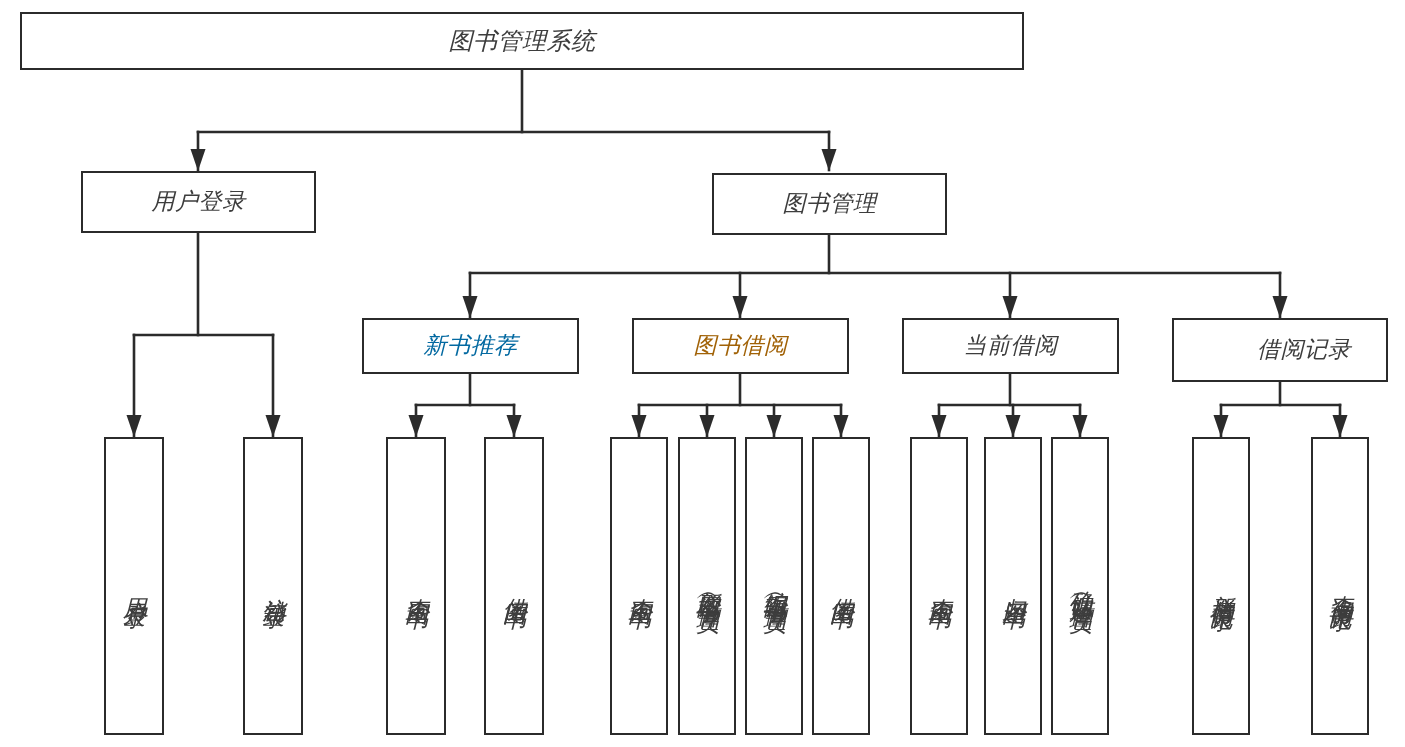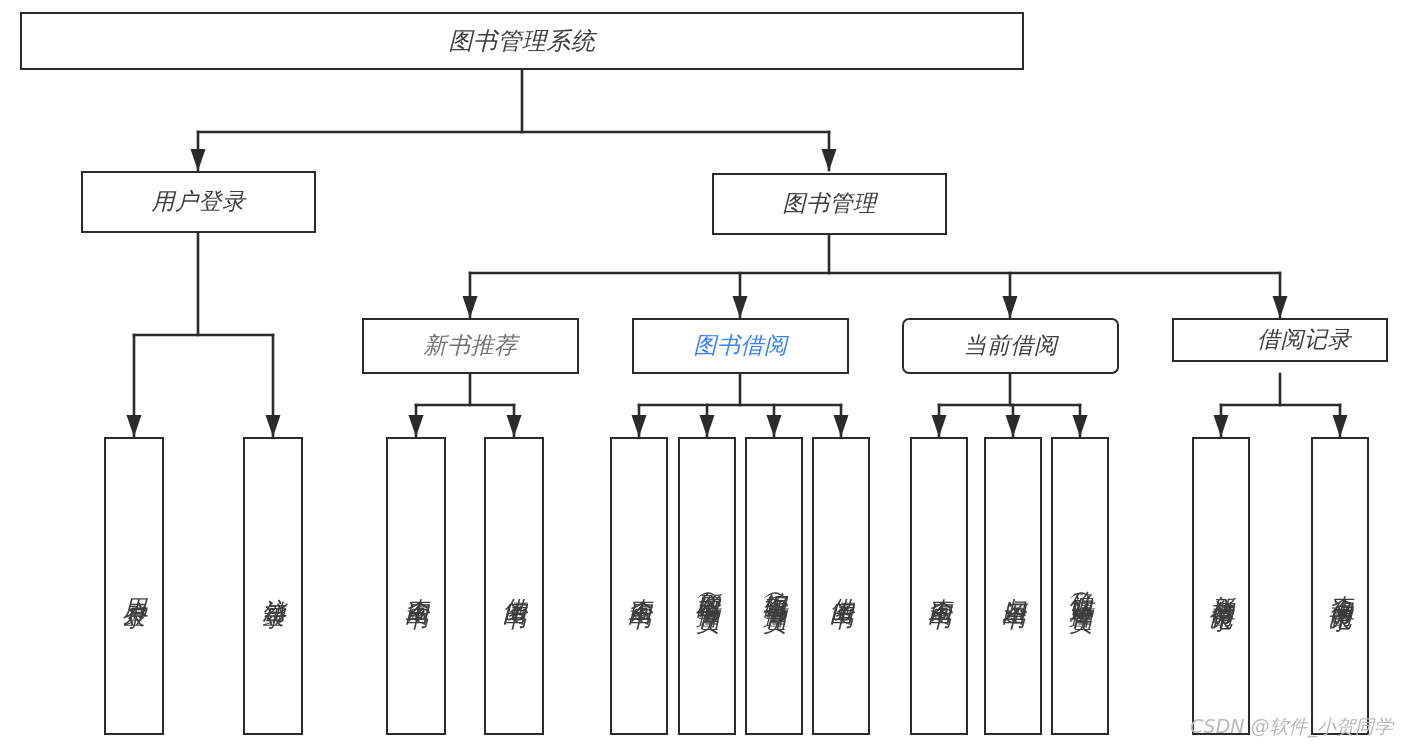--- a/index.html
+++ b/index.html
@@ -135,29 +135,29 @@
       <div class="node-box horizontal root" style="left: 20px; top: 12px; width: 1004px; height: 58px; border-color: rgb(43, 43, 43);">
         <span class="node-label" style="color: rgb(61, 61, 61);">图书管理系统</span>
       </div>
       <div class="node-box horizontal" style="left: 81px; top: 171px; width: 235px; height: 62px; border-color: rgb(43, 43, 43);">
         <span class="node-label" style="color: rgb(61, 61, 61);">用户登录</span>
       </div>
       <div class="node-box horizontal" style="left: 712px; top: 173px; width: 235px; height: 62px; border-color: rgb(43, 43, 43);">
         <span class="node-label" style="color: rgb(61, 61, 61);">图书管理</span>
       </div>
       <div class="node-box horizontal" style="left: 362px; top: 318px; width: 217px; height: 56px; border-color: rgb(43, 43, 43);">
-        <span class="node-label" style="color: #737373;">新书推荐</span>
+        <span class="node-label" style="color: #0369a1;">新书推荐</span>
       </div>
       <div class="node-box horizontal" style="left: 632px; top: 318px; width: 217px; height: 56px; border-color: rgb(43, 43, 43);">
-        <span class="node-label" style="color: #3b82f6;">图书借阅</span>
-      </div>
-      <div class="node-box horizontal" style="left: 902px; top: 318px; width: 217px; height: 56px; border-color: rgb(43, 43, 43); border-radius: 7px;">
+        <span class="node-label" style="color: #a16207;">图书借阅</span>
+      </div>
+      <div class="node-box horizontal" style="left: 902px; top: 318px; width: 217px; height: 56px; border-color: rgb(43, 43, 43);">
         <span class="node-label" style="color: rgb(61, 61, 61);">当前借阅</span>
       </div>
-      <div class="node-box horizontal" style="left: 1172px; top: 318px; width: 216px; height: 44px; border-color: rgb(43, 43, 43); padding-left: 48px;">
+      <div class="node-box horizontal" style="left: 1172px; top: 318px; width: 216px; height: 64px; border-color: rgb(43, 43, 43); padding-left: 48px;">
         <span class="node-label" style="color: rgb(61, 61, 61);">借阅记录</span>
       </div>
       <div class="node-box vertical" style="left: 104px; top: 437px; width: 60px; height: 298px; border-color: rgb(43, 43, 43);">
         <span class="node-label" style="color: rgb(61, 61, 61);">用户登录</span>
       </div>
       <div class="node-box vertical" style="left: 243px; top: 437px; width: 60px; height: 298px; border-color: rgb(43, 43, 43);">
         <span class="node-label" style="color: rgb(61, 61, 61);">注销登录</span>
       </div>
       <div class="node-box vertical" style="left: 386px; top: 437px; width: 60px; height: 298px; border-color: rgb(43, 43, 43);">
         <span class="node-label" style="color: rgb(61, 61, 61);">查询图书</span>
@@ -187,15 +187,14 @@
         <span class="node-label" style="color: rgb(61, 61, 61);">确认归还（管理员）</span>
       </div>
       <div class="node-box vertical" style="left: 1192px; top: 437px; width: 58px; height: 298px; border-color: rgb(43, 43, 43);">
         <span class="node-label" style="color: rgb(61, 61, 61);">新增借阅记录</span>
       </div>
       <div class="node-box vertical" style="left: 1311px; top: 437px; width: 58px; height: 298px; border-color: rgb(43, 43, 43);">
         <span class="node-label" style="color: rgb(61, 61, 61);">查询借阅记录</span>
       </div>
     </div>
 
-  <div class="watermark" id="watermark" style="left: 1190px; top: 714px;">CSDN @软件_小贺同学</div>
 
 </div>
 
 </body></html>

